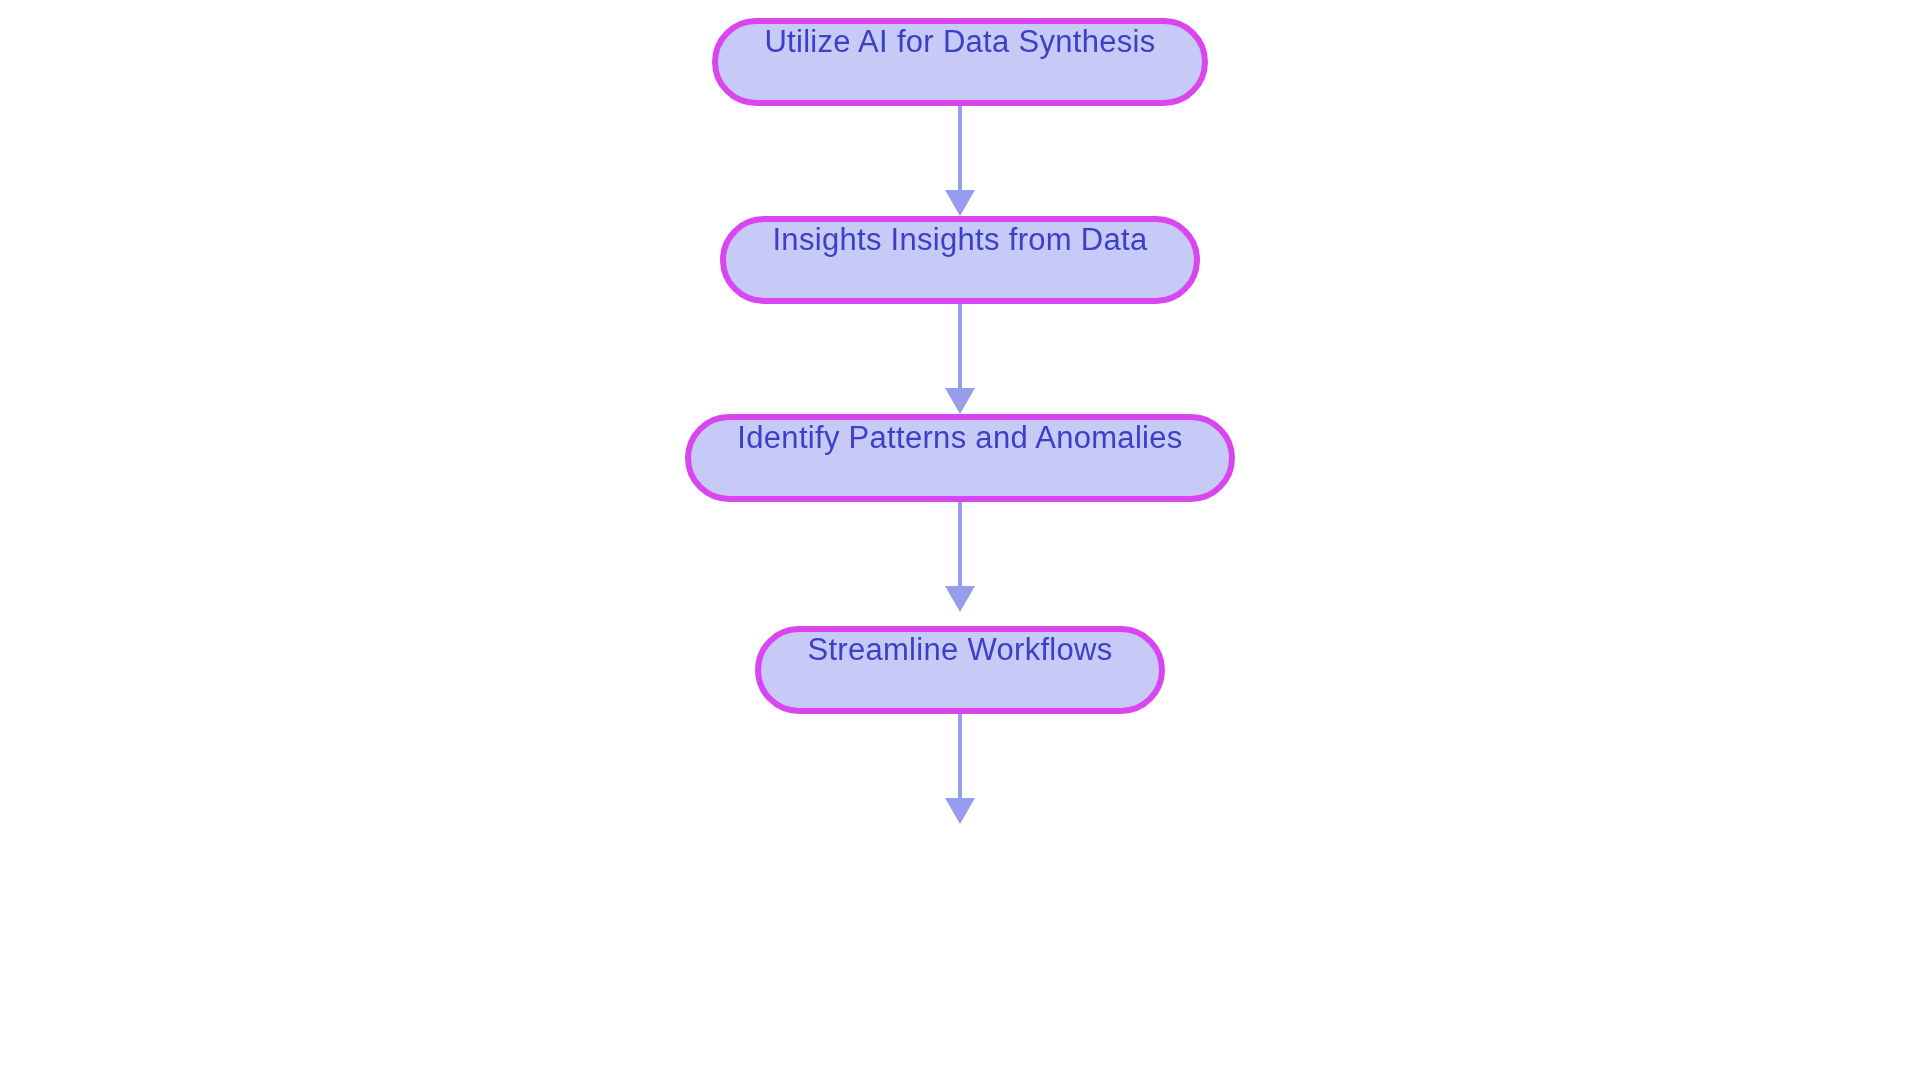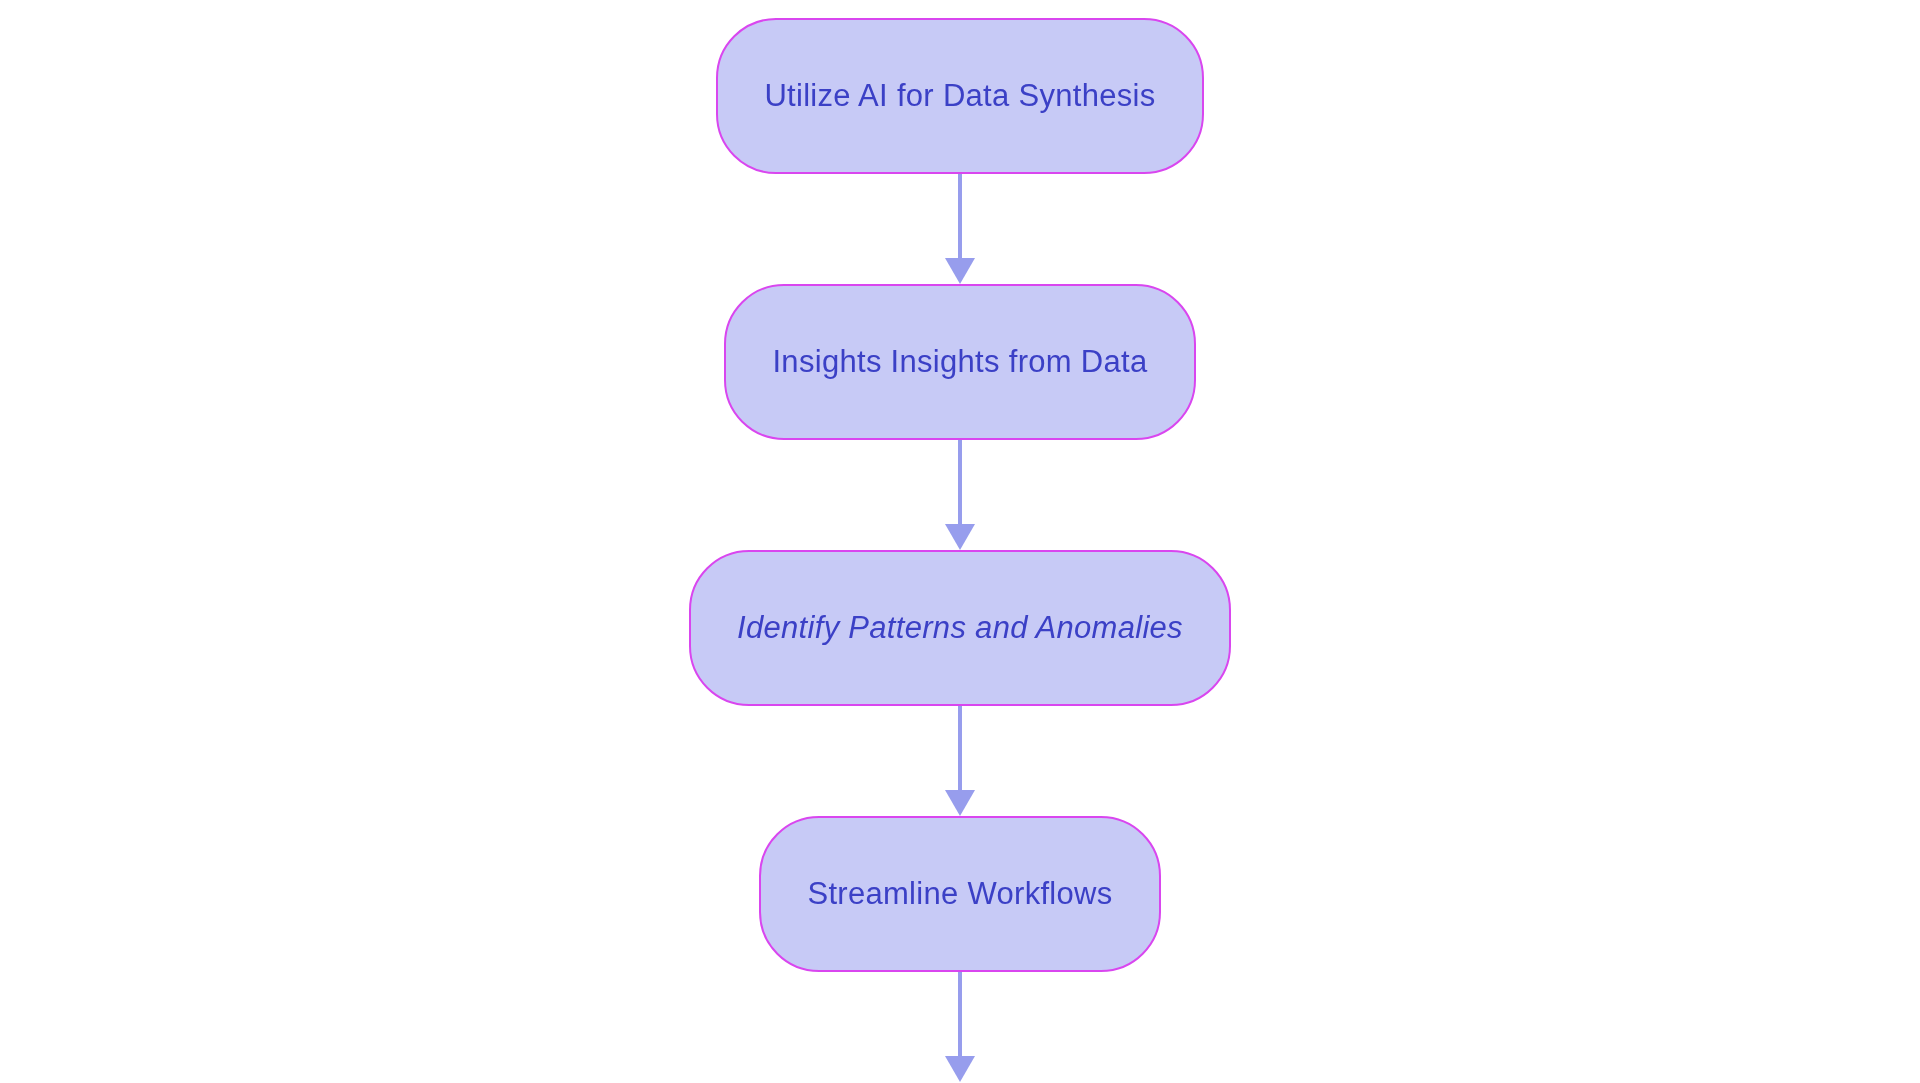--- a/index.html
+++ b/index.html
@@ -17,41 +17,41 @@
     box-sizing: border-box;
     width: 100%;
     height: 100%;
     padding-top: 18px;
     display: flex;
     flex-direction: column;
     align-items: center;
   }
   .node {
     box-sizing: border-box;
-    height: 156px;
+    height: 88px;
     border-radius: 60px;
     background: #c7caf6;
-    border: 2px solid #d946ef;
+    border: 6px solid #d946ef;
     display: flex;
-    align-items: center;
+    align-items: flex-start;
     justify-content: center;
     padding: 0 46px;
     flex: 0 0 auto;
   }
   .node .label {
     color: #3b40c6;
     font-size: 31px;
     letter-spacing: 0.3px;
     white-space: nowrap;
   }
   
   .node.n1 { min-width: 459px; }
   .node.n2 { min-width: 456px; }
-  .node.n3 { min-width: 524px; font-style: italic; }
-  .node.n4 { min-width: 390px; }
+  .node.n3 { min-width: 524px; }
+  .node.n4 { min-width: 390px; margin-top: 14px; }
   .node.n5 { min-width: 601px; }
   .connector {
     height: 110px;
     flex: 0 0 auto;
     display: flex;
     flex-direction: column;
     align-items: center;
   }
   .connector .line {
     width: 4px;

